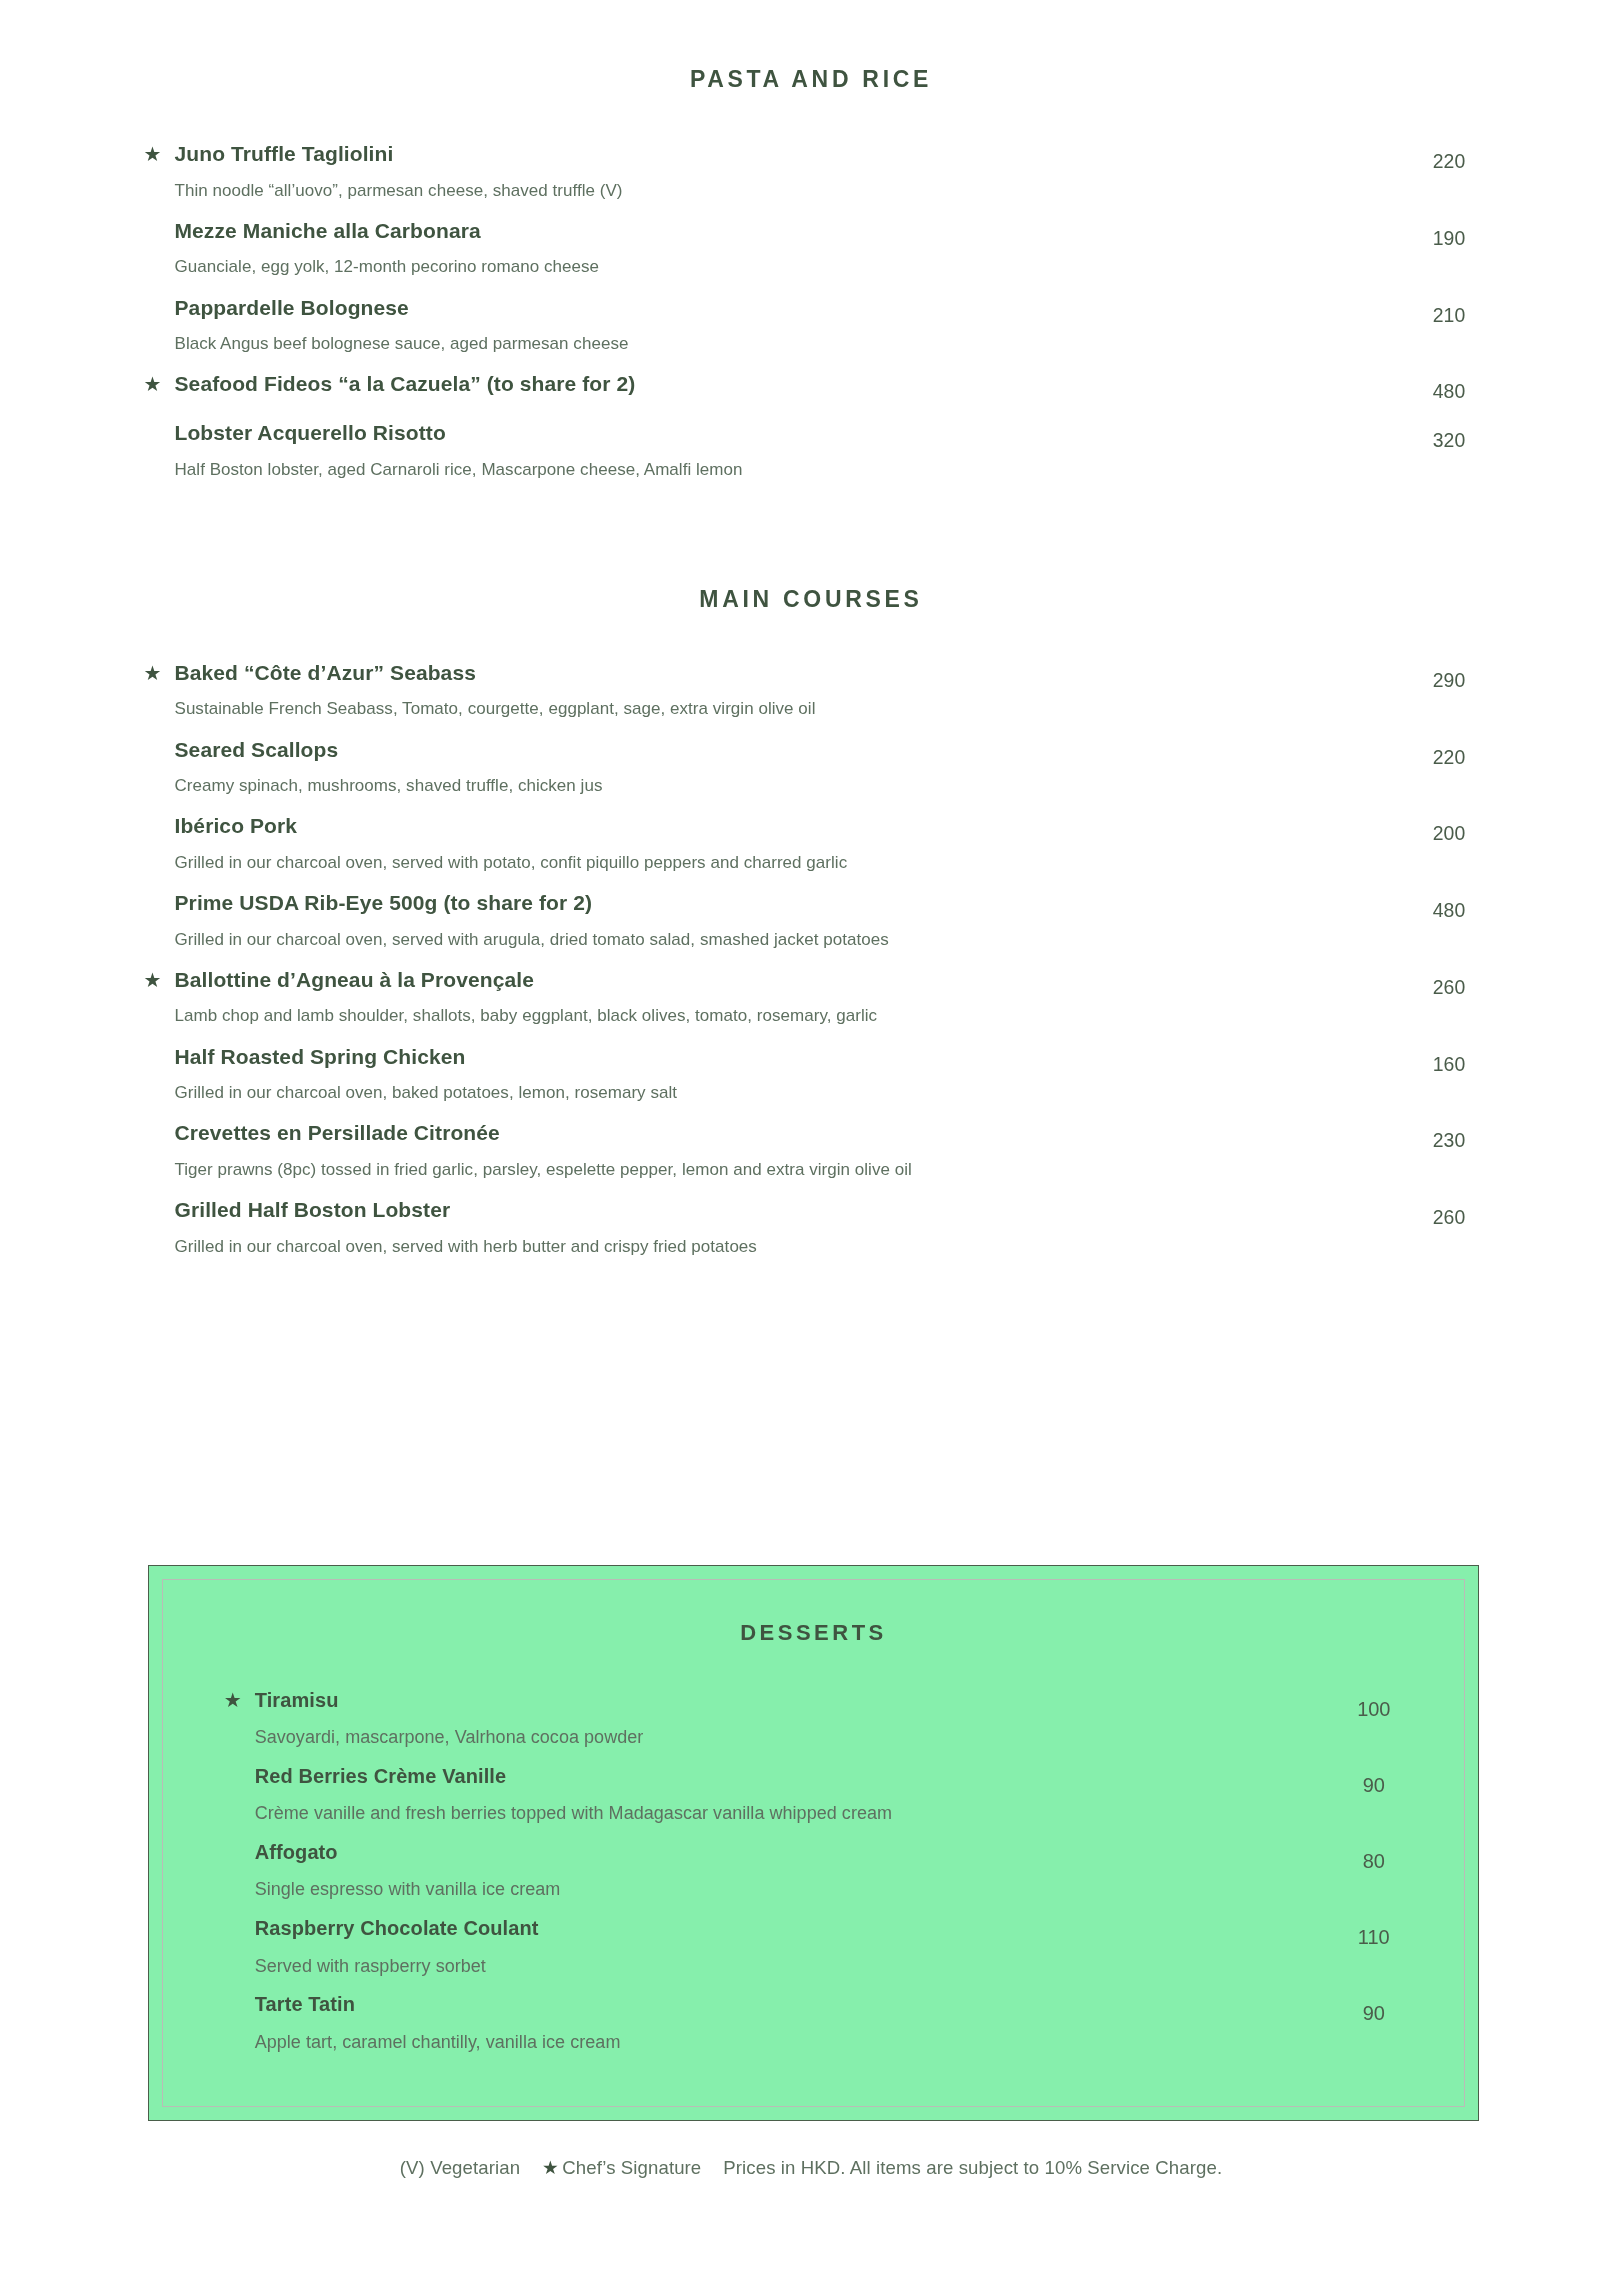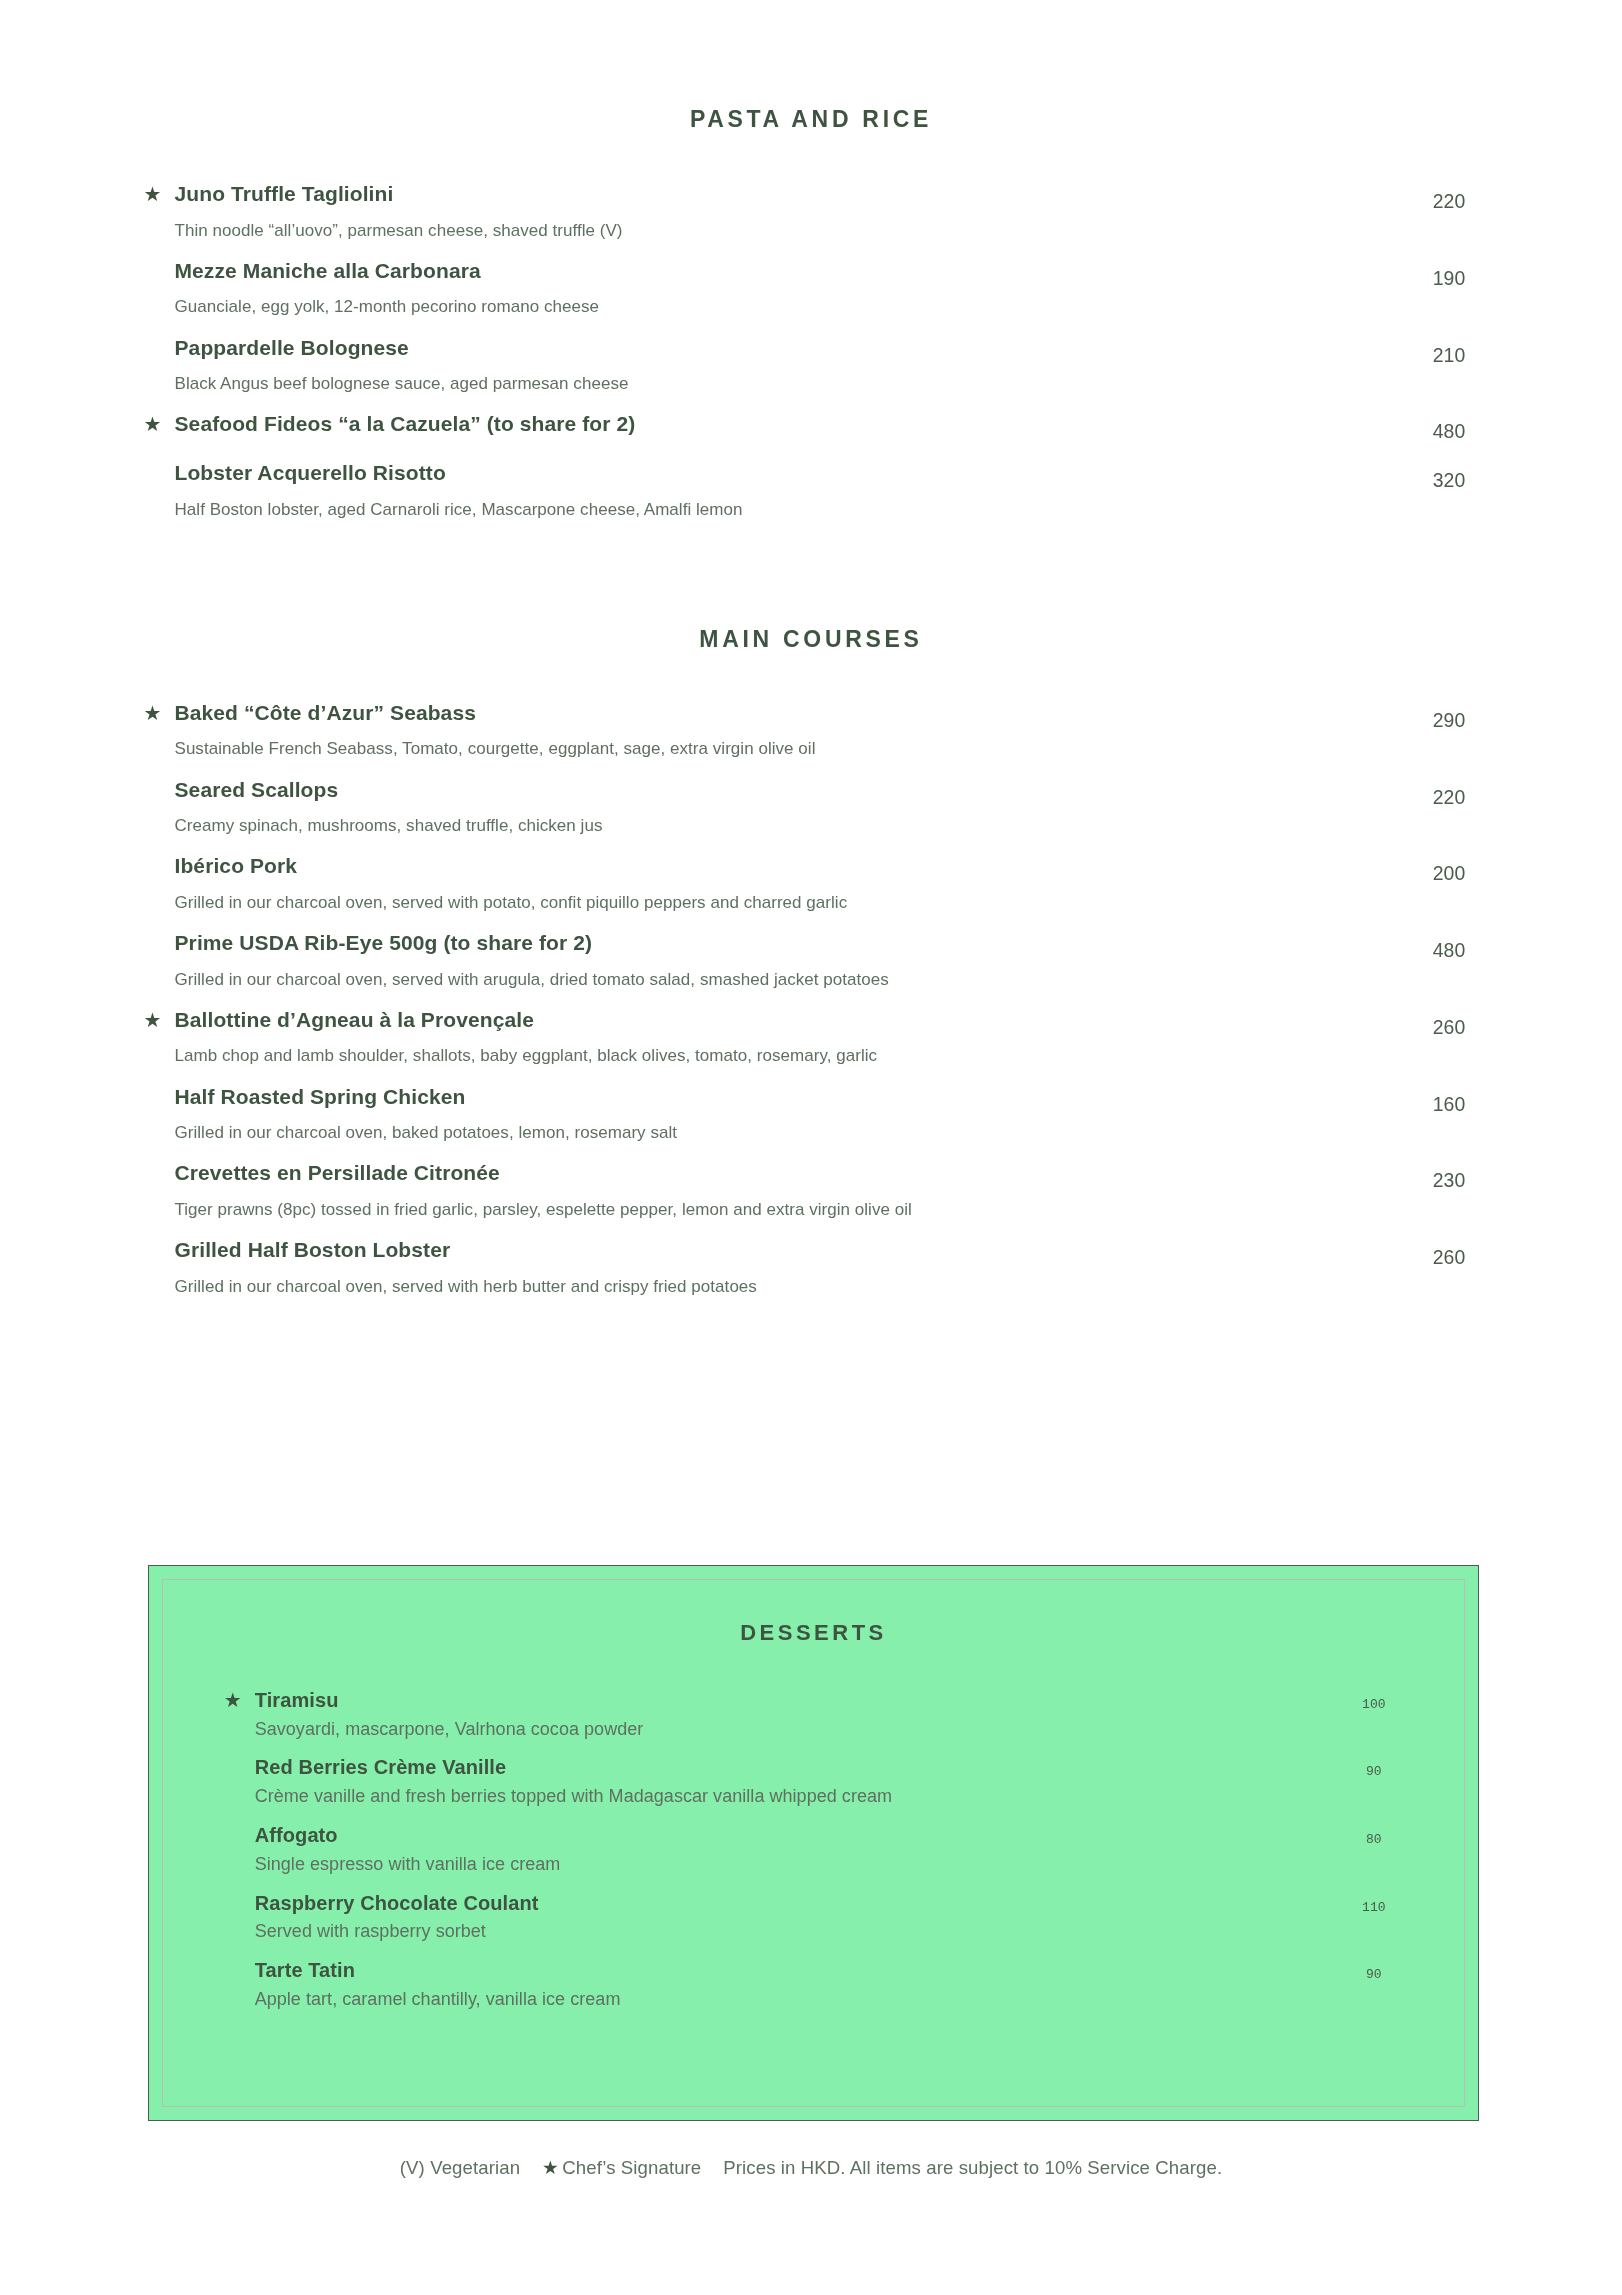--- a/index.html
+++ b/index.html
@@ -97,21 +97,21 @@
   .item-desc {
     margin: 6px 0 0 31px;
     font-size: 17px;
     line-height: 1.3;
     font-weight: normal;
     color: #5e7060;
     letter-spacing: 0.04px;
   }
 
   
-  #pasta-section { padding-top: 106px; }
+  #pasta-section { padding-top: 66px; }
   #pasta-section .items { margin-top: 48px; }
 
   #mains-section { padding-top: 105px; }
   #mains-section .items { margin-top: 47px; }
 
   
   .desserts-frame {
     position: absolute;
     left: 148px;
     top: 1565px;
@@ -129,21 +129,21 @@
     bottom: 12.7px;
     border: 0.8px solid #b9bcb7;
     box-sizing: border-box;
     padding: 40px 61px 0 61px;
   }
   .desserts-inner .section-heading { font-size: 22px; letter-spacing: 3.5px; }
   .desserts-inner .items { margin-top: 42px; }
   .desserts-inner .item { margin-bottom: 14.4px; }
   .desserts-inner .item-name { font-size: 20px; }
   .desserts-inner .item-desc { font-size: 18px; margin-top: 5px; }
-  .desserts-inner .item-price { font-size: 13px; font-family: Liberation Mono, monospace; }
+  .desserts-inner .item-price { font-size: 20px; }
 
   
   .legend {
     position: absolute;
     left: 0;
     top: 2157px;
     width: 1622px;
     text-align: center;
     font-size: 18.6px;
     color: #5e7060;

